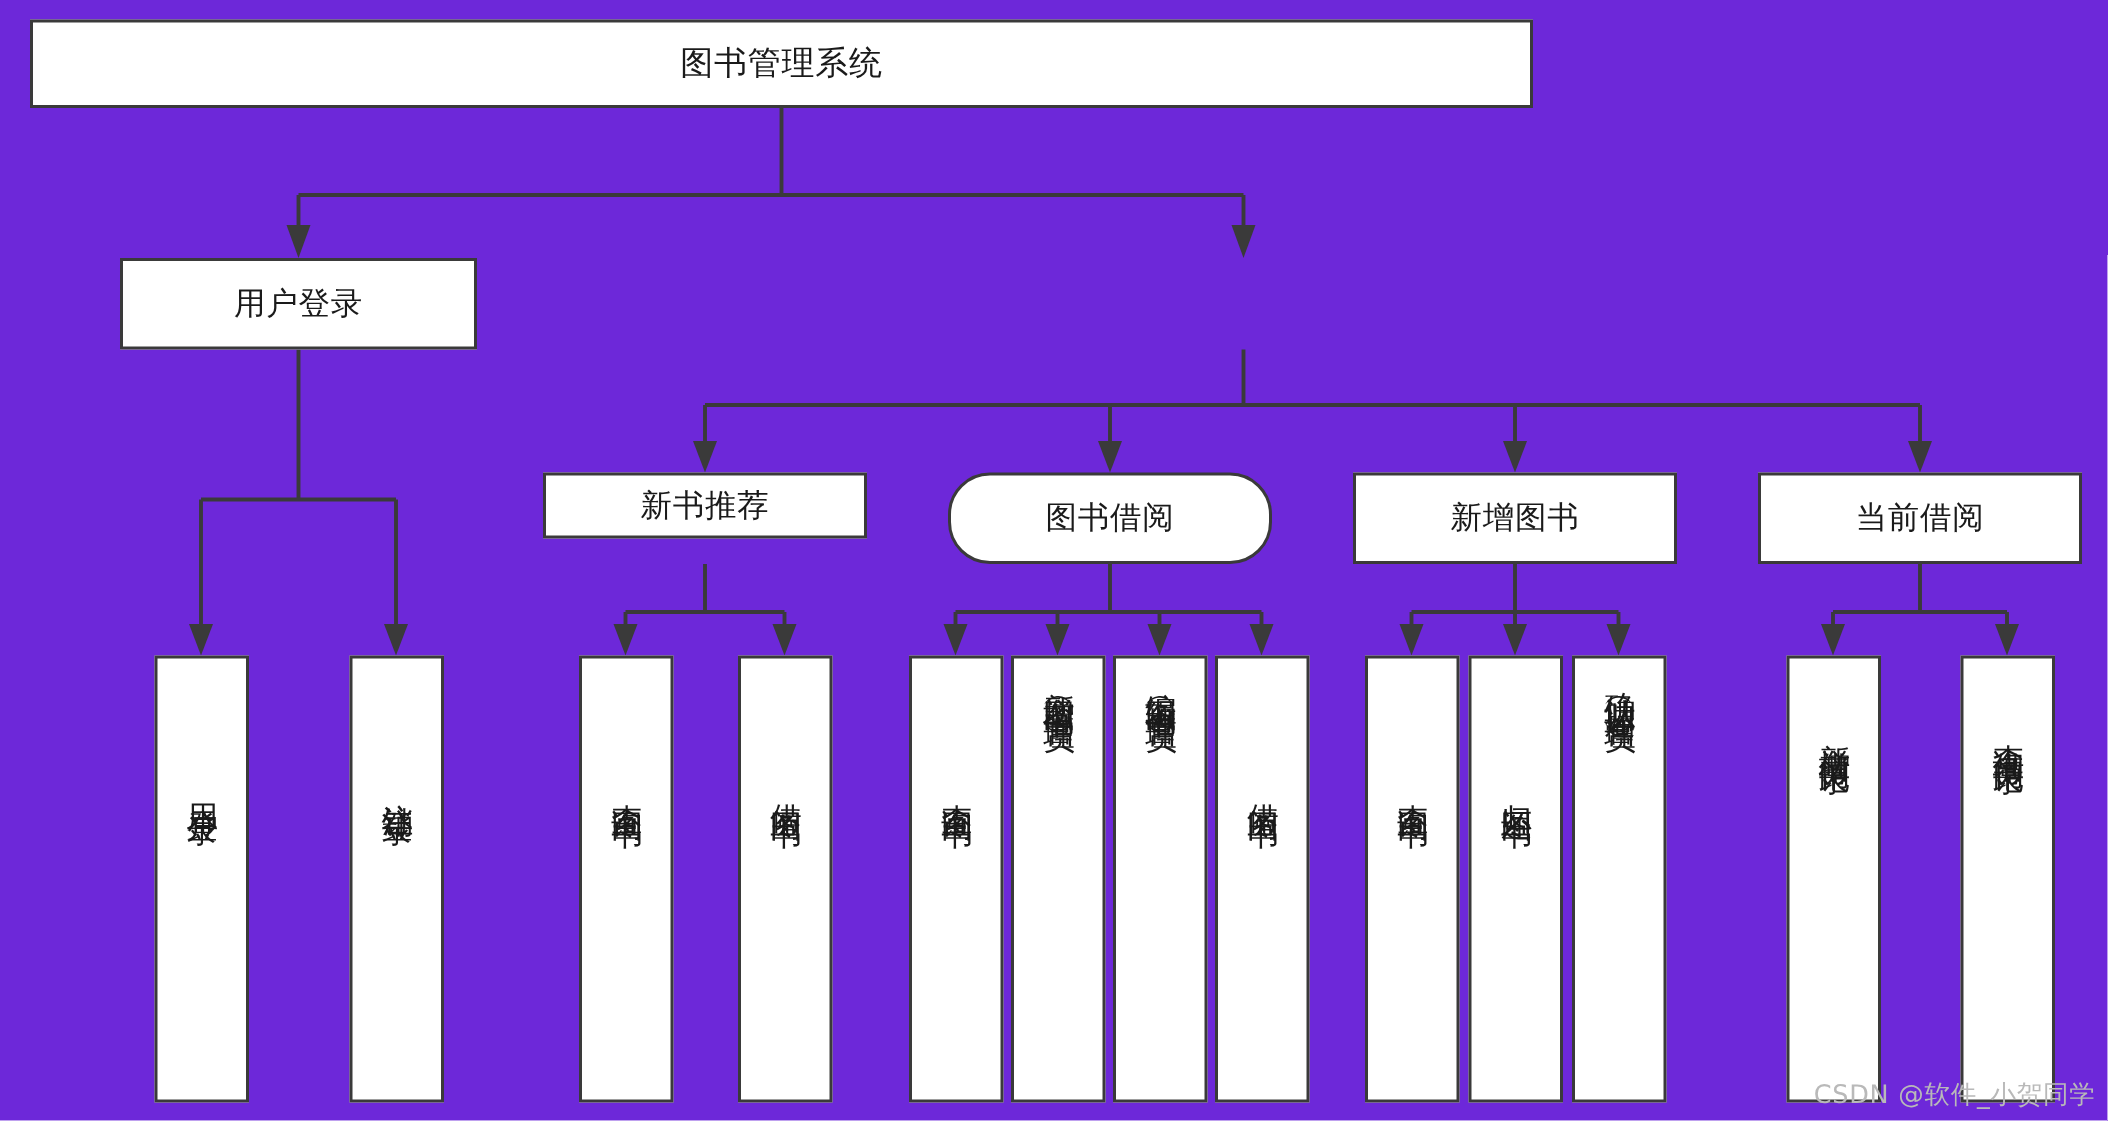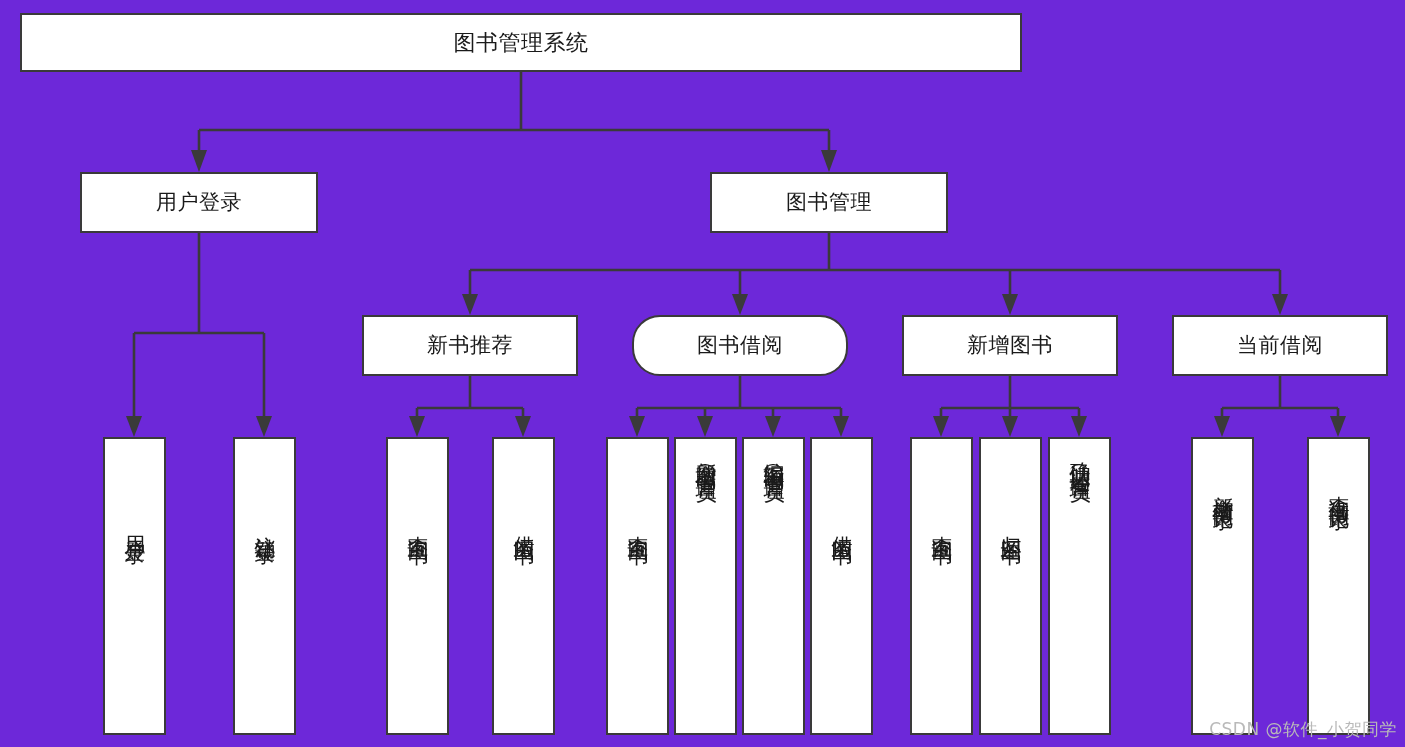--- a/index.html
+++ b/index.html
@@ -153,25 +153,22 @@
   </svg>
 
   <div class="node horiz root" style="left:20px; top:13px; width:1002px; height:59px;">
     <span class="label">图书管理系统</span>
   </div>
 
   <div class="node horiz" style="left:80px; top:172px; width:238px; height:61px;">
     <span class="label">用户登录</span>
   </div>
 
-  <div class="node horiz" style="left:710px; top:172px; width:238px; height:61px;">
-    <span class="label">图书管理</span>
-  </div>
-
-  <div class="node horiz" style="left:362px; top:315px; width:216px; height:61px;">
+
+  <div class="node horiz" style="left:362px; top:315px; width:216px; height:44px;">
     <span class="label">新书推荐</span>
   </div>
 
   <div class="node horiz" style="left:632px; top:315px; width:216px; height:61px;border-radius:28px;">
     <span class="label">图书借阅</span>
   </div>
 
   <div class="node horiz" style="left:902px; top:315px; width:216px; height:61px;">
     <span class="label">新增图书</span>
   </div>

